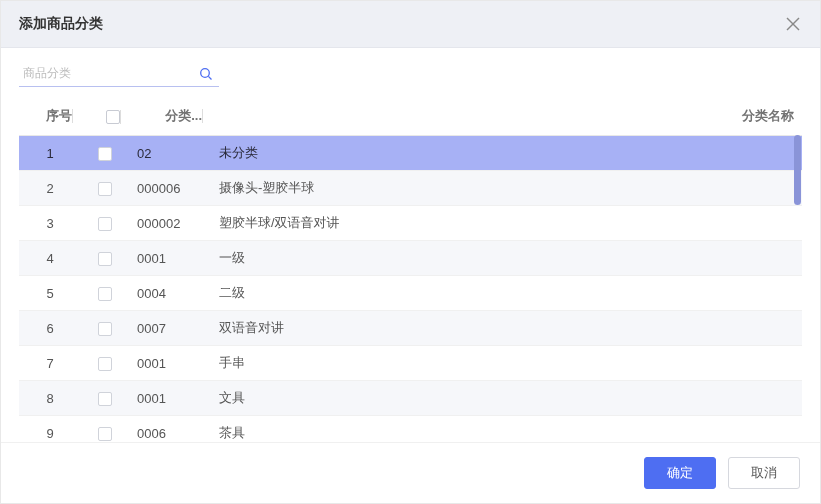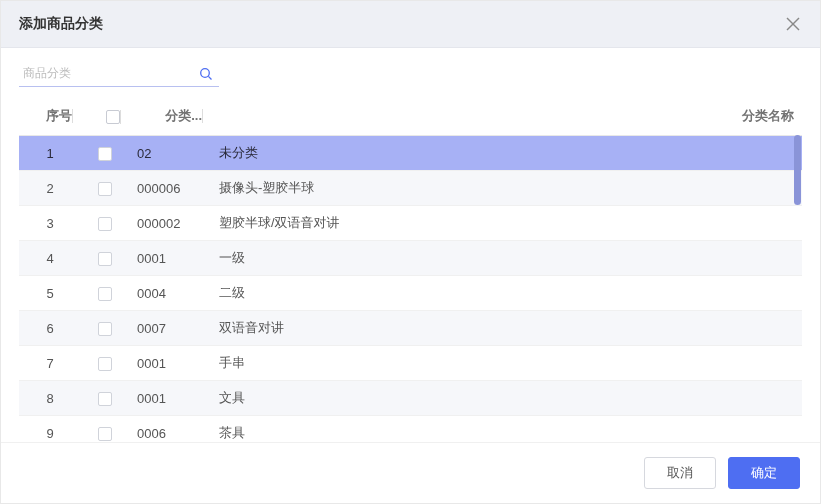--- a/index.html
+++ b/index.html
@@ -302,17 +302,17 @@
         </table>
       </div>
       <div class="scrollbar-track">
         <div class="scrollbar-thumb"></div>
       </div>
     </div>
 
   </div>
 
   <div class="modal-footer">
+    <button class="btn primary">确定</button>
     <button class="btn">取消</button>
-    <button class="btn primary">确定</button>
   </div>
 
 </div>
 
 </body></html>

